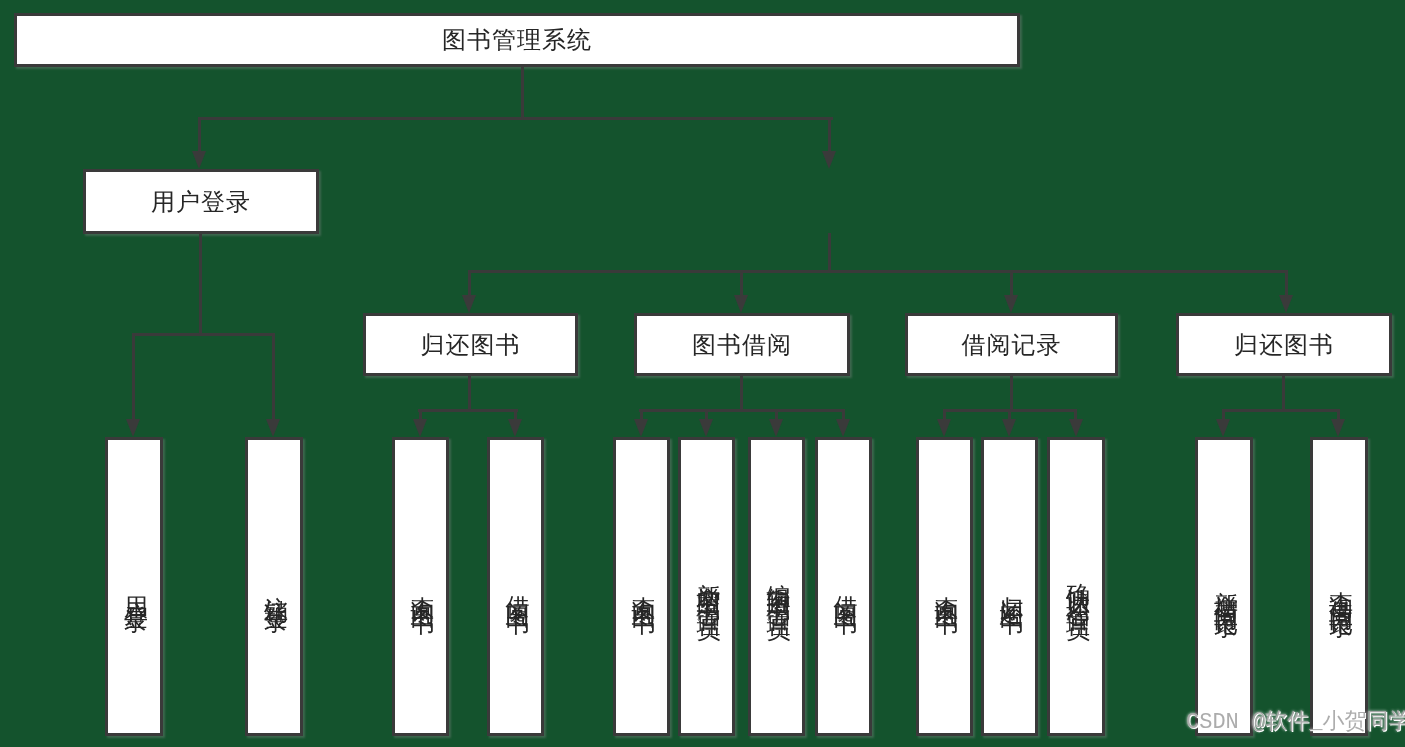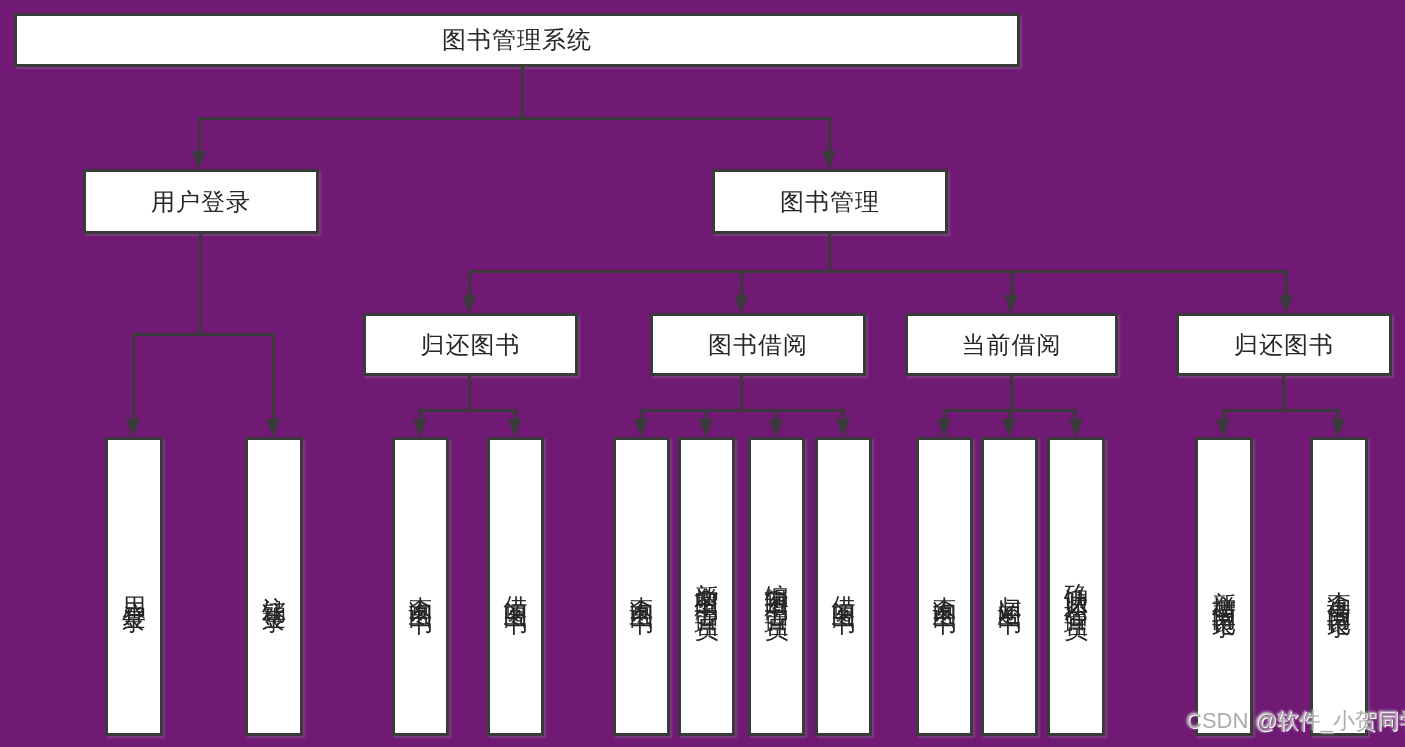--- a/index.html
+++ b/index.html
@@ -1,18 +1,18 @@
 <!DOCTYPE html>
 <html><head>
 <meta charset="utf-8">
 <style>
   html,body{margin:0;padding:0;background:#fff;}
   .canvas{
-    position:relative;width:1405px;height:747px;background:#701a75;overflow:hidden;
-    font-family:Liberation Sans, sans-serif;color:#262626;
+    position:relative;width:1405px;height:747px;background:#14532d;overflow:hidden;
+    font-family:Liberation Mono, monospace;color:#262626;
   }
   .box{
     position:absolute;box-sizing:border-box;background:#fff;
     border:3px solid #3a3a3a;display:flex;align-items:center;justify-content:center;
     font-size:24px;letter-spacing:1px;color:#262626;
     box-shadow:2px 2px 2px rgba(140,140,140,.35);
   }
   .v{
     writing-mode:vertical-rl;text-orientation:mixed;
     letter-spacing:5px;font-size:24px;
@@ -30,25 +30,24 @@
   }
 </style>
 </head>
 <body>
 
 <div class="canvas">
 
   <div class="box" style="left:14px;top:13px;width:1006px;height:54px;">图书管理系统</div>
 
   <div class="box" style="left:83px;top:169px;width:236px;height:65px;">用户登录</div>
-  <div class="box" style="left:712px;top:169px;width:236px;height:65px;">图书管理</div>
 
   <div class="box" style="left:363px;top:313px;width:215px;height:63px;">归还图书</div>
-  <div class="box" style="left:634px;top:313px;width:216px;height:63px;margin-left:16px;">图书借阅</div>
-  <div class="box" style="left:905px;top:313px;width:213px;height:63px;">当前借阅</div>
+  <div class="box" style="left:634px;top:313px;width:216px;height:63px;">图书借阅</div>
+  <div class="box" style="left:905px;top:313px;width:213px;height:63px;">借阅记录</div>
   <div class="box" style="left:1176px;top:313px;width:216px;height:63px;">归还图书</div>
 
   <div class="box v" style="left:105px;top:437px;width:58px;height:299px;">用户登录</div>
   <div class="box v" style="left:245px;top:437px;width:58px;height:299px;">注销登录</div>
 
   <div class="box v" style="left:392px;top:437px;width:57px;height:299px;">查询图书</div>
   <div class="box v" style="left:487px;top:437px;width:57px;height:299px;">借阅图书</div>
 
   <div class="box v" style="left:613px;top:437px;width:57px;height:299px;">查询图书</div>
   <div class="box v" style="left:678px;top:437px;width:57px;height:299px;">新增图书（管理员）</div>

